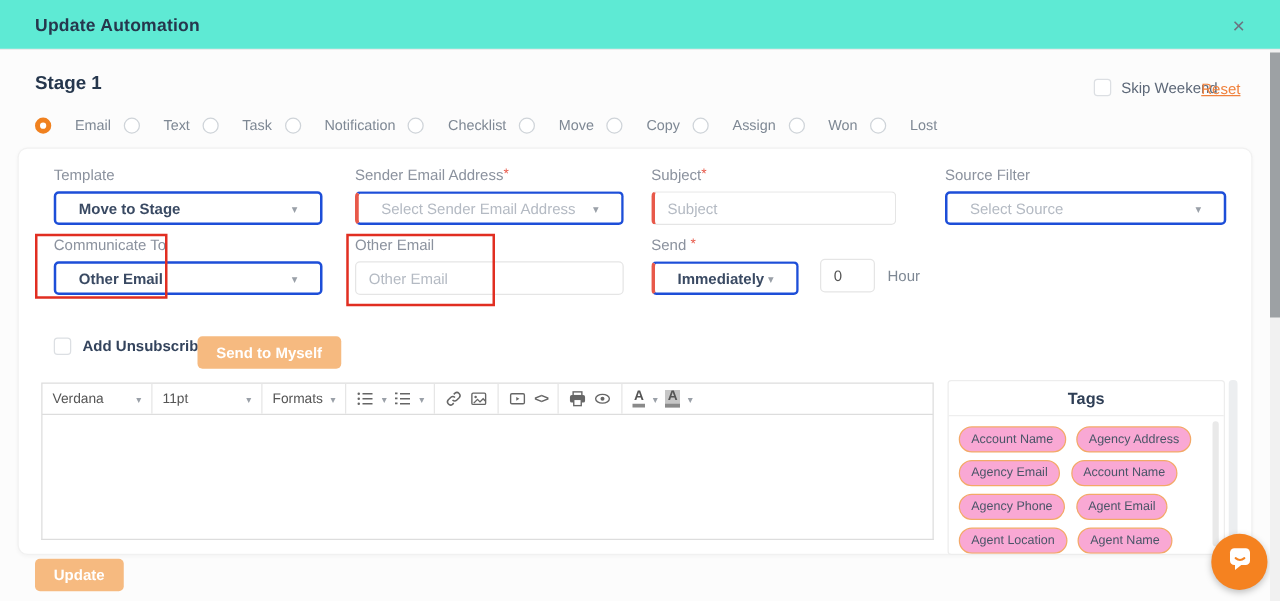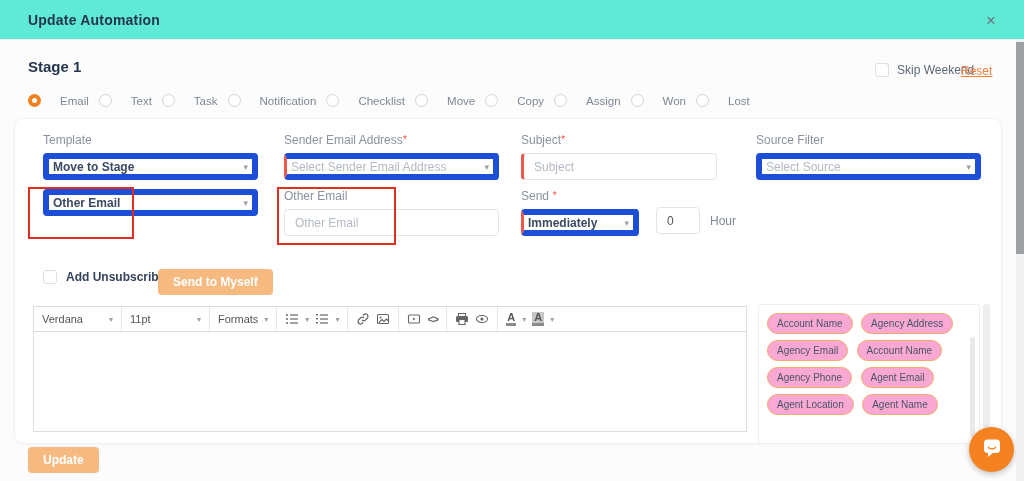--- a/index.html
+++ b/index.html
@@ -31,22 +31,22 @@
   .rdo { width:13px; height:13px; border-radius:50%; border:1px solid #cfd4d9; background:#fff; }
   .rdo.sel { width:13px; height:13px; border:4px solid #f0811f; }
   .radio-label { font-size:11.5px; color:#7e8894; }
 
   
   .card { position:absolute; left:14px; top:118px; width:988px; height:326px; background:#fff;
           border:1px solid #f1f1f1; border-radius:8px; box-shadow:0 1px 3px rgba(0,0,0,.03); }
   .fld { position:absolute; }
   .fld-label { font-size:12px; color:#8b929e; margin-bottom:6px; height:14px; }
   .req-star { color:#e8594a; font-size:11px; vertical-align:top; }
-  .box { height:27px; border:6px solid #1d4ed8; border-radius:4px; background:#fff; display:flex;
-         align-items:center; padding:0 4px; font-size:12px; cursor:pointer; }
+  .box { height:27px; border:2px solid #1d4ed8; border-radius:4px; background:#fff; display:flex;
+         align-items:center; padding:0 18px; font-size:12px; cursor:pointer; }
   .box.reqb { border-left:3px solid #e8594a; }
   .chev { margin-left:auto; color:#9aa0a8; font-size:9px; }
   .val { color:#3a4a63; font-weight:bold; }
   .ph { color:#b4bac3; }
   .tin { width:100%; height:27px; border:1px solid #e5e5e5; border-radius:4px; padding:0 10px;
          font-size:12px; color:#3a4a63; font-family:inherit; background:#fff; }
   .tin.reqb { border-left:3px solid #e8594a; }
   .tin::placeholder { color:#b4bac3; }
   .hour-label { font-size:12px; color:#7e8894; }
 
@@ -187,20 +187,21 @@
 
     <div class="fld" style="left:741px; top:14px; width:225px;">
       <div class="fld-label">Source Filter</div>
       <div class="box">
         <span class="ph">Select Source</span>
         <span class="chev">▾</span>
       </div>
     </div>
 
     <div class="fld" style="left:28px; top:70px; width:215px;">
+      <div class="fld-label">Communicate To</div>
       <div class="box">
         <span class="val">Other Email</span>
         <span class="chev">▾</span>
       </div>
     </div>
 
     <div class="fld" style="left:269px; top:70px; width:215px;">
       <div class="fld-label">Other Email</div>
       <input class="tin" placeholder="Other Email" style="">
     </div>
@@ -308,20 +309,21 @@
           <span class="acolor">A</span>
           <span class="tchev">▾</span>
           <span class="abg">A</span>
           <span class="tchev">▾</span>
         </div>
       </div>
       <div class="editor-body"></div>
     </div>
 
     <div class="tags">
+      <div class="tags-hd">Tags</div>
       <div class="tags-list">
         <span class="pill">Account Name</span>
         <span class="pill">Agency Address</span>
         <span class="pill">Agency Email</span>
         <span class="pill">Account Name</span>
         <span class="pill">Agency Phone</span>
         <span class="pill">Agent Email</span>
         <span class="pill">Agent Location</span>
         <span class="pill">Agent Name</span>
         

